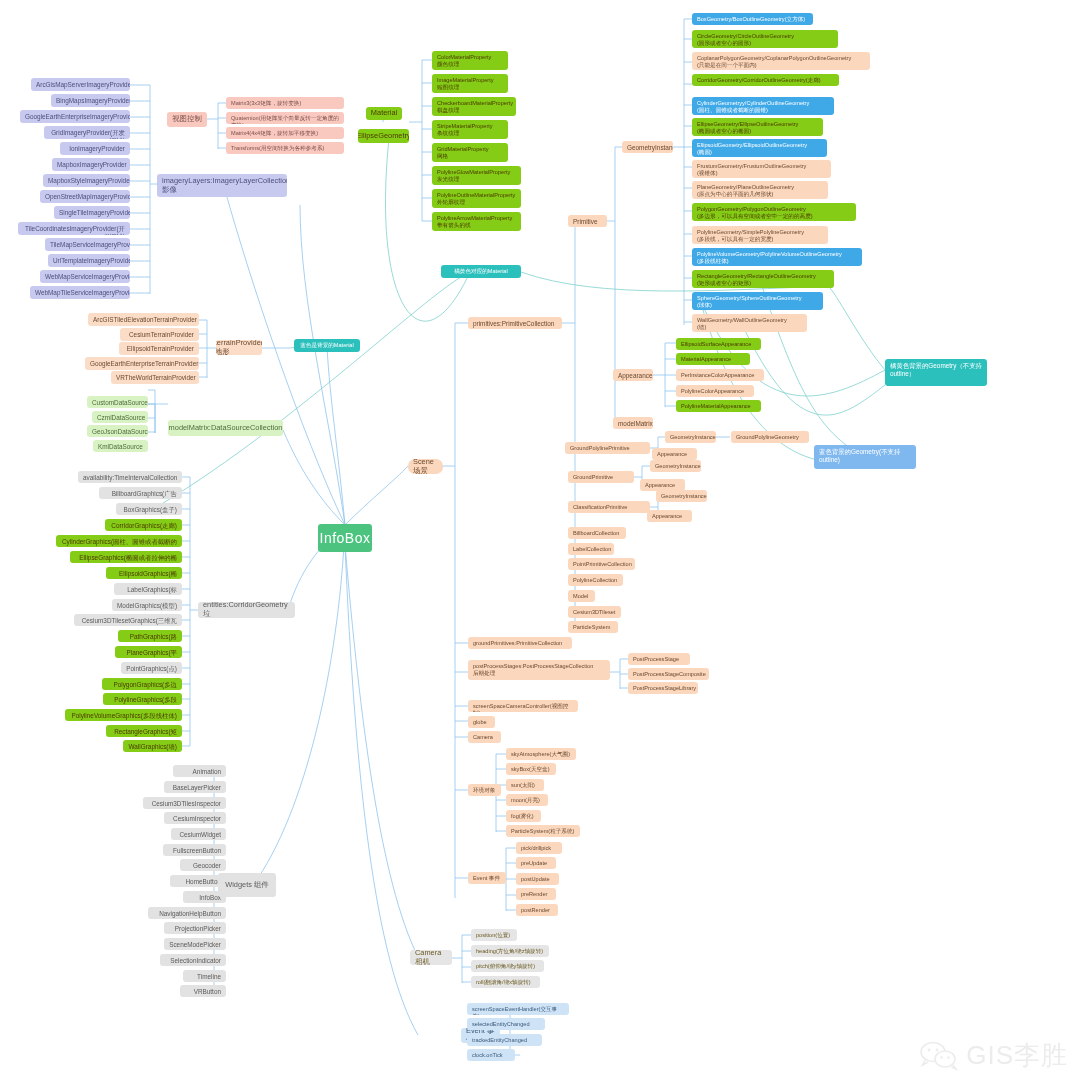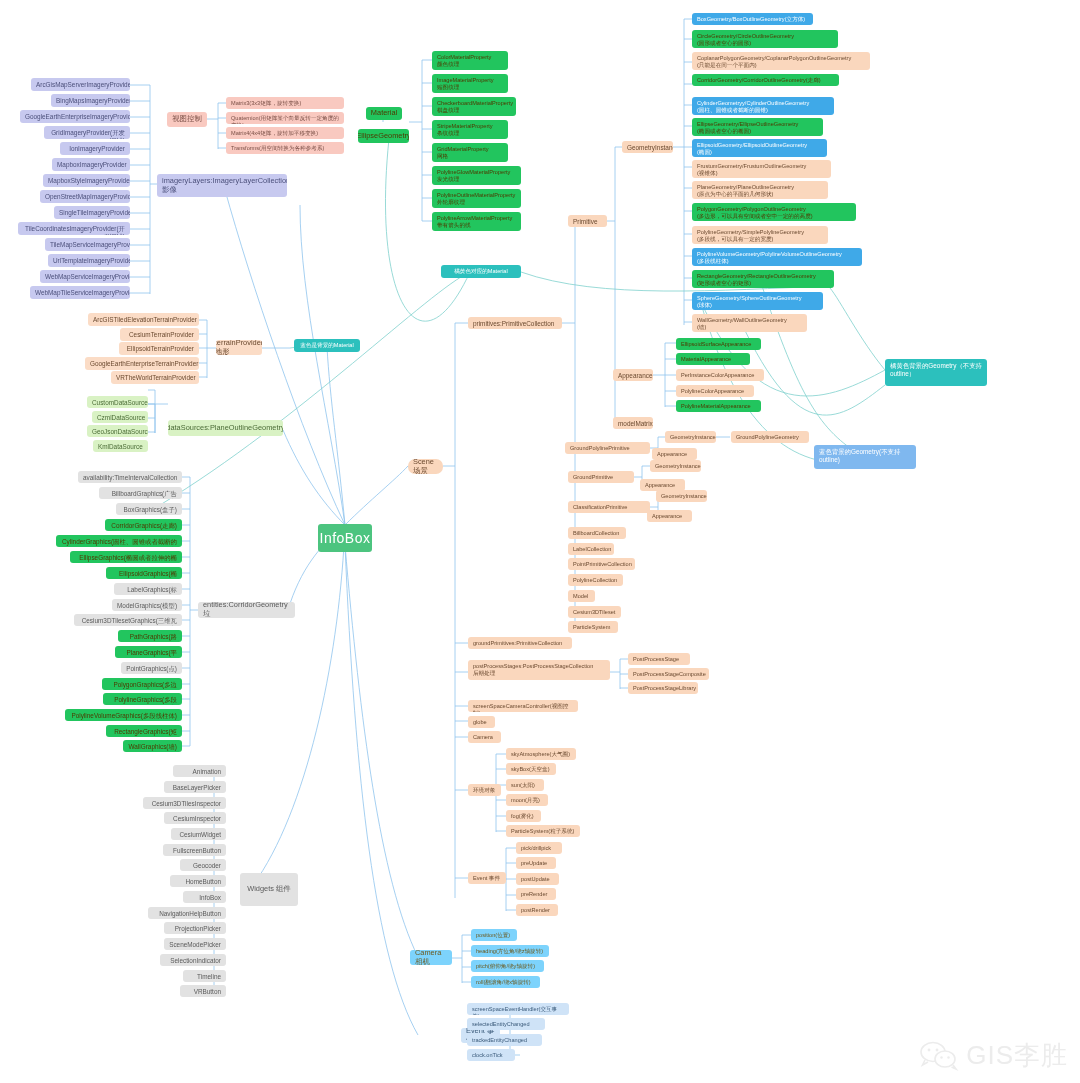--- a/index.html
+++ b/index.html
@@ -4,29 +4,29 @@
 <style>
   html,body{margin:0;padding:0;background:#ffffff;}
   body{font-family:"Liberation Sans","DejaVu Sans",sans-serif;}
   #canvas{position:relative;width:1080px;height:1083px;overflow:hidden;background:#fff;}
   svg#wires{position:absolute;left:0;top:0;width:1080px;height:1083px;pointer-events:none;}
   .node{position:absolute;box-sizing:border-box;border-radius:3px;line-height:1.18;
         padding:3px 5px;white-space:pre-wrap;overflow:hidden;}
   
   .c-purple{background:#c7c9ef;color:#4b4f7a;}
   .c-pink{background:#f9c9c0;color:#7a4f46;}
-  .c-yellow{background:#22c55e;color:#4d3b00;}
+  .c-yellow{background:#84cc16;color:#4d3b00;}
   .c-peach{background:#fad7bd;color:#6b4a30;}
   .c-peach2{background:#fbdcc6;color:#6b4a30;}
   .c-blue{background:#3fa9e8;color:#ffffff;}
   .c-green{background:#d9f2c4;color:#4a6b36;}
   .c-grey{background:#e2e2e2;color:#5a5a5a;}
   .c-teal{background:#2cc0bd;color:#ffffff;}
   .c-bluebox{background:#7fb8ef;color:#ffffff;}
-  .c-yellowlt{background:#7dd3fc;color:#6b5a20;}
+  .c-yellowlt{background:#e5e5e5;color:#6b5a20;}
   .c-root{background:#4cc47f;color:#ffffff;}
   .fs6{font-size:5.6px;}
   .fs7{font-size:6.4px;}
   .fs8{font-size:7.4px;}
   .node.center{display:flex;align-items:center;}
   #root{display:flex;align-items:center;justify-content:center;font-size:14px;letter-spacing:.5px;}
   #watermark{position:absolute;right:12px;bottom:10px;display:flex;align-items:center;
              gap:7px;color:#ececec;font-size:26px;letter-spacing:1px;user-select:none;}
   #watermark svg{display:block;}
 </style>
@@ -320,21 +320,21 @@
   <div class="node c-peach2 fs7" style="left:120px;top:328px;width:79px;height:13px;text-align:right;">CesiumTerrainProvider</div>
   <div class="node c-peach2 fs7" style="left:119px;top:342px;width:80px;height:13px;text-align:right;">EllipsoidTerrainProvider</div>
   <div class="node c-peach2 fs7" style="left:85px;top:357px;width:114px;height:13px;text-align:right;">GoogleEarthEnterpriseTerrainProvider</div>
   <div class="node c-peach2 fs7" style="left:111px;top:371px;width:88px;height:13px;text-align:right;">VRTheWorldTerrainProvider</div>
   <div class="node c-peach2 fs8 center" style="left:216px;top:340px;width:46px;height:15px;justify-content:center;">terrainProvider 地形</div>
 
   <div class="node c-green fs7" style="left:87px;top:396px;width:61px;height:12px;">CustomDataSource</div>
   <div class="node c-green fs7" style="left:92px;top:411px;width:56px;height:12px;">CzmlDataSource</div>
   <div class="node c-green fs7" style="left:87px;top:425px;width:61px;height:12px;">GeoJsonDataSource</div>
   <div class="node c-green fs7" style="left:93px;top:440px;width:55px;height:12px;">KmlDataSource</div>
-  <div class="node c-green fs8 center" style="left:168px;top:420px;width:115px;height:16px;justify-content:center;">dataSources:PlaneOutlineGeometry</div>
+  <div class="node c-green fs8 center" style="left:168px;top:420px;width:115px;height:16px;justify-content:center;">modelMatrix:DataSourceCollection</div>
 
   <div class="node c-grey fs7" style="left:78px;top:471px;width:104px;height:12px;text-align:right;">availability:TimeIntervalCollection</div>
   <div class="node c-grey fs7" style="left:99px;top:487px;width:83px;height:12px;text-align:right;">BillboardGraphics(广告牌)</div>
   <div class="node c-grey fs7" style="left:116px;top:503px;width:66px;height:12px;text-align:right;">BoxGraphics(盒子)</div>
   <div class="node c-yellow fs7" style="left:105px;top:519px;width:77px;height:12px;text-align:right;">CorridorGraphics(走廊)</div>
   <div class="node c-yellow fs7" style="left:56px;top:535px;width:126px;height:12px;text-align:right;">CylinderGraphics(圆柱、圆锥或者截断的圆锥)</div>
   <div class="node c-yellow fs7" style="left:70px;top:551px;width:112px;height:12px;text-align:right;">EllipseGraphics(椭圆或者拉伸的椭圆)</div>
   <div class="node c-yellow fs7" style="left:106px;top:567px;width:76px;height:12px;text-align:right;">EllipsoidGraphics(椭圆)</div>
   <div class="node c-grey fs7" style="left:114px;top:583px;width:68px;height:12px;text-align:right;">LabelGraphics(标签)</div>
   <div class="node c-grey fs7" style="left:112px;top:599px;width:70px;height:12px;text-align:right;">ModelGraphics(模型)</div>
@@ -446,21 +446,21 @@
   <div class="node c-grey fs7" style="left:163px;top:844px;width:63px;height:12px;text-align:right;">FullscreenButton</div>
   <div class="node c-grey fs7" style="left:180px;top:859px;width:46px;height:12px;text-align:right;">Geocoder</div>
   <div class="node c-grey fs7" style="left:170px;top:875px;width:56px;height:12px;text-align:right;">HomeButton</div>
   <div class="node c-grey fs7" style="left:183px;top:891px;width:43px;height:12px;text-align:right;">InfoBox</div>
   <div class="node c-grey fs7" style="left:148px;top:907px;width:78px;height:12px;text-align:right;">NavigationHelpButton</div>
   <div class="node c-grey fs7" style="left:164px;top:922px;width:62px;height:12px;text-align:right;">ProjectionPicker</div>
   <div class="node c-grey fs7" style="left:164px;top:938px;width:62px;height:12px;text-align:right;">SceneModePicker</div>
   <div class="node c-grey fs7" style="left:160px;top:954px;width:66px;height:12px;text-align:right;">SelectionIndicator</div>
   <div class="node c-grey fs7" style="left:183px;top:970px;width:43px;height:12px;text-align:right;">Timeline</div>
   <div class="node c-grey fs7" style="left:180px;top:985px;width:46px;height:12px;text-align:right;">VRButton</div>
-  <div class="node c-grey fs8 center" style="left:240px;top:873px;width:58px;height:33px;justify-content:center;">Widgets 组件</div>
+  <div class="node c-grey fs8 center" style="left:218px;top:873px;width:58px;height:24px;justify-content:center;">Widgets 组件</div>
 
   <div class="node c-yellowlt fs8 center" style="left:410px;top:950px;width:42px;height:15px;justify-content:center;">Camera 相机</div>
   <div class="node c-yellowlt fs6" style="left:471px;top:929px;width:46px;height:12px;">position(位置)</div>
   <div class="node c-yellowlt fs6" style="left:471px;top:945px;width:78px;height:12px;">heading(方位角/绕z轴旋转)</div>
   <div class="node c-yellowlt fs6" style="left:471px;top:960px;width:73px;height:12px;">pitch(俯仰角/绕y轴旋转)</div>
   <div class="node c-yellowlt fs6" style="left:471px;top:976px;width:69px;height:12px;">roll(翻滚角/绕x轴旋转)</div>
 
   <div class="node c-bluebox fs8 center" style="left:461px;top:1028px;width:39px;height:15px;justify-content:center;background:#cfe3f7;color:#3a5a7a;">Event 事件</div>
   <div class="node fs6" style="left:467px;top:1003px;width:102px;height:12px;background:#cfe3f7;color:#3a5a7a;">screenSpaceEventHandler(交互事件)</div>
   <div class="node fs6" style="left:467px;top:1018px;width:78px;height:12px;background:#cfe3f7;color:#3a5a7a;">selectedEntityChanged</div>

